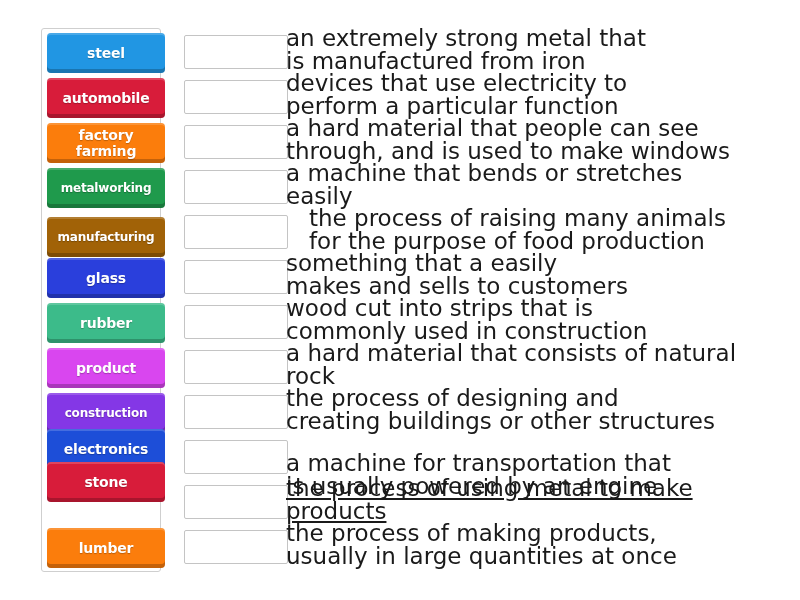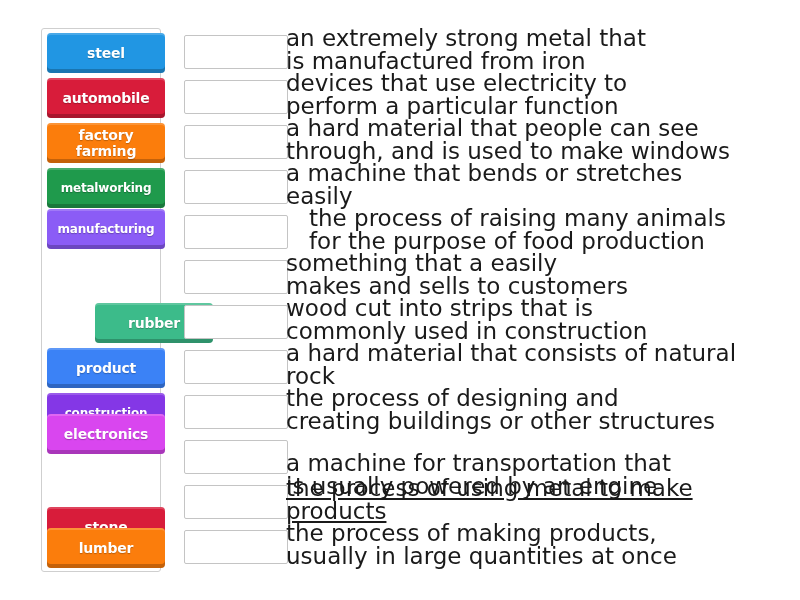--- a/index.html
+++ b/index.html
@@ -34,26 +34,27 @@
 </style>
 </head>
 <body>
 
 <div class="tile-panel">
   <div class="tile" style="top: 4px; background: rgb(33, 150, 227); white-space: pre-line;">steel</div>
   <div class="tile" style="top: 49px; background: rgb(216, 28, 58); white-space: pre-line;">automobile</div>
   <div class="tile" style="top: 94px; white-space: pre-line; background: rgb(251, 125, 12);">factory
 farming</div>
   <div class="tile small" style="top: 139px; background: rgb(31, 154, 76); white-space: pre-line;">metalworking</div>
-  <div class="tile small" style="top: 180px; background: #8b5cf6; white-space: pre-line;">manufacturing</div>
-  <div class="tile" style="top: 274px; background: rgb(60, 187, 138); white-space: pre-line; margin-left: 48px;">rubber</div>
-  <div class="tile" style="top: 319px; background: #3b82f6; white-space: pre-line;">product</div>
+  <div class="tile small" style="top: 188px; background: #a16207; white-space: pre-line;">manufacturing</div>
+  <div class="tile" style="top: 229px; background: rgb(42, 63, 220); white-space: pre-line;">glass</div>
+  <div class="tile" style="top: 274px; background: rgb(60, 187, 138); white-space: pre-line;">rubber</div>
+  <div class="tile" style="top: 319px; background: #d946ef; white-space: pre-line;">product</div>
   <div class="tile small" style="top: 364px; background: rgb(132, 55, 230); white-space: pre-line;">construction</div>
-  <div class="tile" style="top: 385px; background: #d946ef; white-space: pre-line;">electronics</div>
-  <div class="tile" style="top: 478px; background: rgb(216, 28, 58); white-space: pre-line;">stone</div>
+  <div class="tile" style="top: 400px; background: #1d4ed8; white-space: pre-line;">electronics</div>
+  <div class="tile" style="top: 433px; background: rgb(216, 28, 58); white-space: pre-line;">stone</div>
   <div class="tile" style="top: 499px; background: rgb(251, 125, 12); white-space: pre-line;">lumber</div>
 </div>
 
 <div class="dropbox" style="top:35px;"></div>
 <div class="dropbox" style="top:80px;"></div>
 <div class="dropbox" style="top:125px;"></div>
 <div class="dropbox" style="top:170px;"></div>
 <div class="dropbox" style="top:215px;"></div>
 <div class="dropbox" style="top:260px;"></div>
 <div class="dropbox" style="top:305px;"></div>

